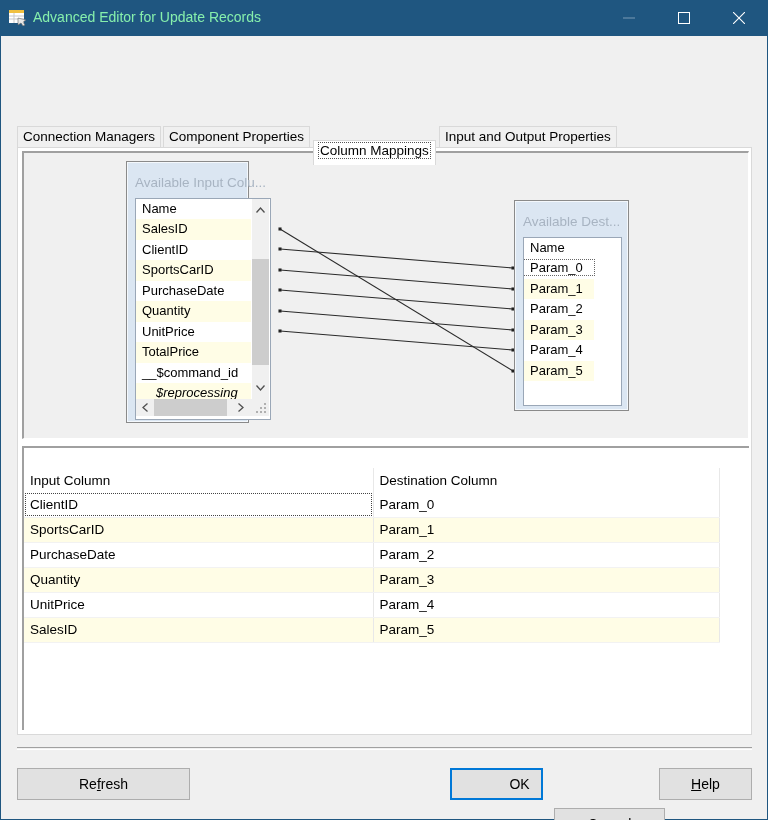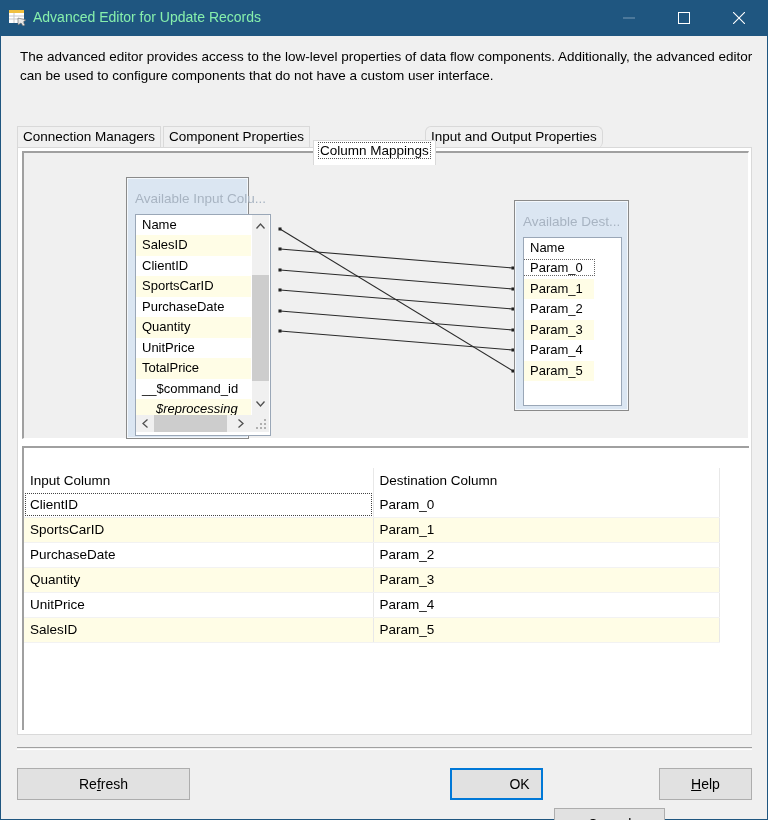--- a/index.html
+++ b/index.html
@@ -86,27 +86,26 @@
         </svg>
     </div>
     <div class="ctrl close">
       <svg width="12" height="12" viewBox="0 0 12 12">
           <path d="M0 0 L12 12 M12 0 L0 12" stroke="#fff" stroke-width="1.1"></path>
         </svg>
     </div>
   </div>
 
   <div class="client">
-    <p class="desc">The advanced editor provides access to the low-level properties of data flow components. Additionally, the advanced editor can be used to configure components that do not have a custom user interface.</p>
 
     <div class="tabs">
       <div class="tab" style="left:0px;"><span>Connection Managers</span></div>
       <div class="tab" style="left:146px;"><span>Component Properties</span></div>
       <div class="tab active" style="left:296px;margin-top:16px;"><span>Column Mappings</span></div>
-      <div class="tab" style="left:408px;border-radius:6px;"><span>Input and Output Properties</span></div>
+      <div class="tab" style="left:422px;"><span>Input and Output Properties</span></div>
     </div>
 
     <div class="tabpanel">
 
       <div class="diagram">
         <svg class="links" width="727" height="288">
           <g stroke="#2a2a2a" stroke-width="1.1" fill="#000">
 
             <line x1="256" y1="76" x2="489" y2="218"></line>
             <line x1="256" y1="96" x2="489" y2="115"></line>
@@ -122,21 +121,21 @@
             <rect x="255" y="177" width="2" height="2"></rect>
             <rect x="488" y="114" width="2" height="2"></rect>
             <rect x="488" y="135" width="2" height="2"></rect>
             <rect x="488" y="155" width="2" height="2"></rect>
             <rect x="488" y="176" width="2" height="2"></rect>
             <rect x="488" y="196" width="2" height="2"></rect>
             <rect x="488" y="217" width="2" height="2"></rect>
           </g>
         </svg>
 
-        <div class="box input-box" style="left:102px; top:24px; width:123px; height:262px;">
+        <div class="box input-box" style="left:102px; top:8px; width:123px; height:262px;">
           <div class="box-title">Available Input Colu...</div>
           <div class="list" style="left:8px; top:36px; width:136px; height:222px;">
             <div class="hdr">Name</div>
             <div class="row alt">SalesID</div>
             <div class="row">ClientID</div>
             <div class="row alt">SportsCarID</div>
             <div class="row">PurchaseDate</div>
             <div class="row alt">Quantity</div>
             <div class="row">UnitPrice</div>
             <div class="row alt">TotalPrice</div>

